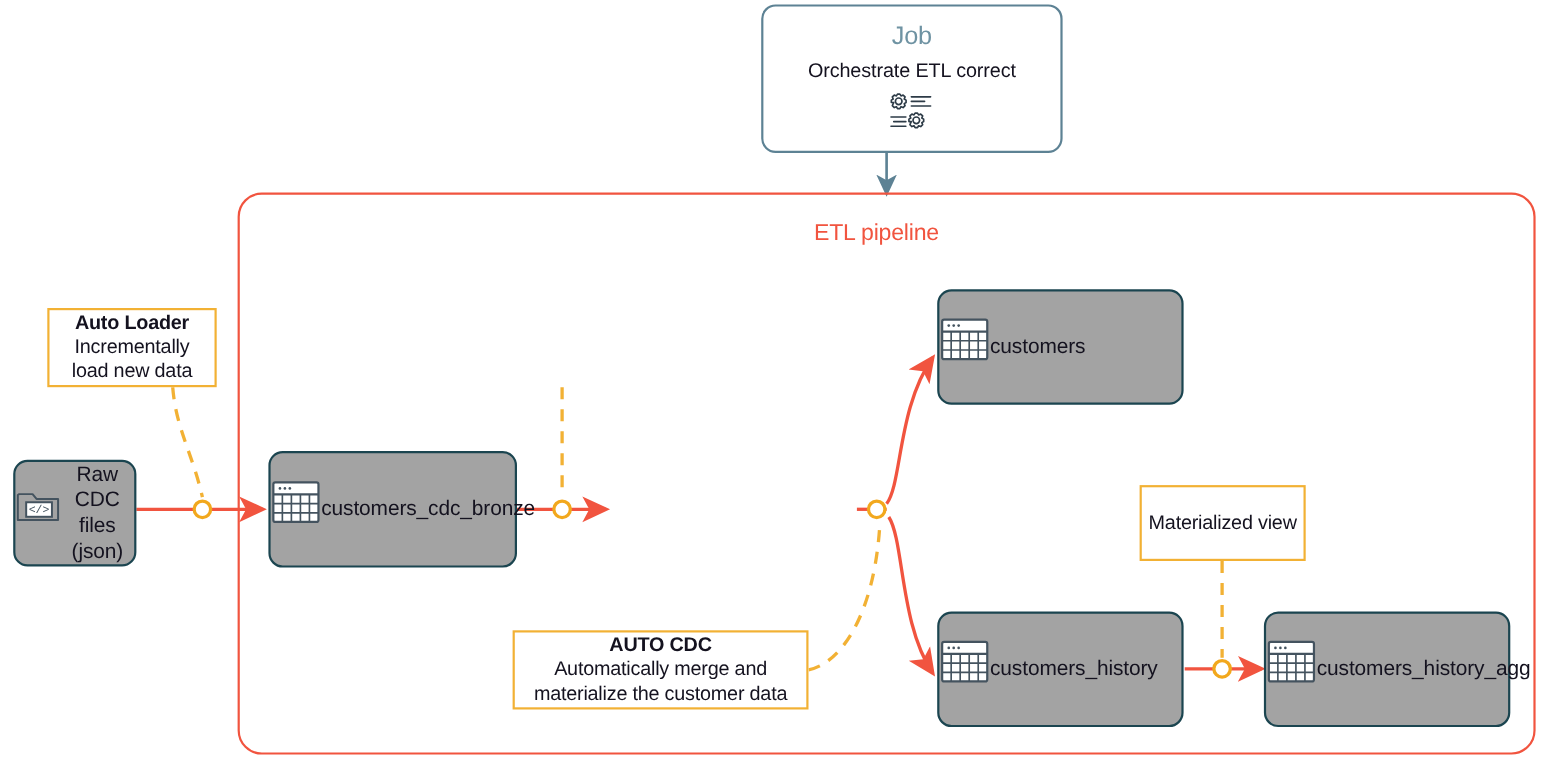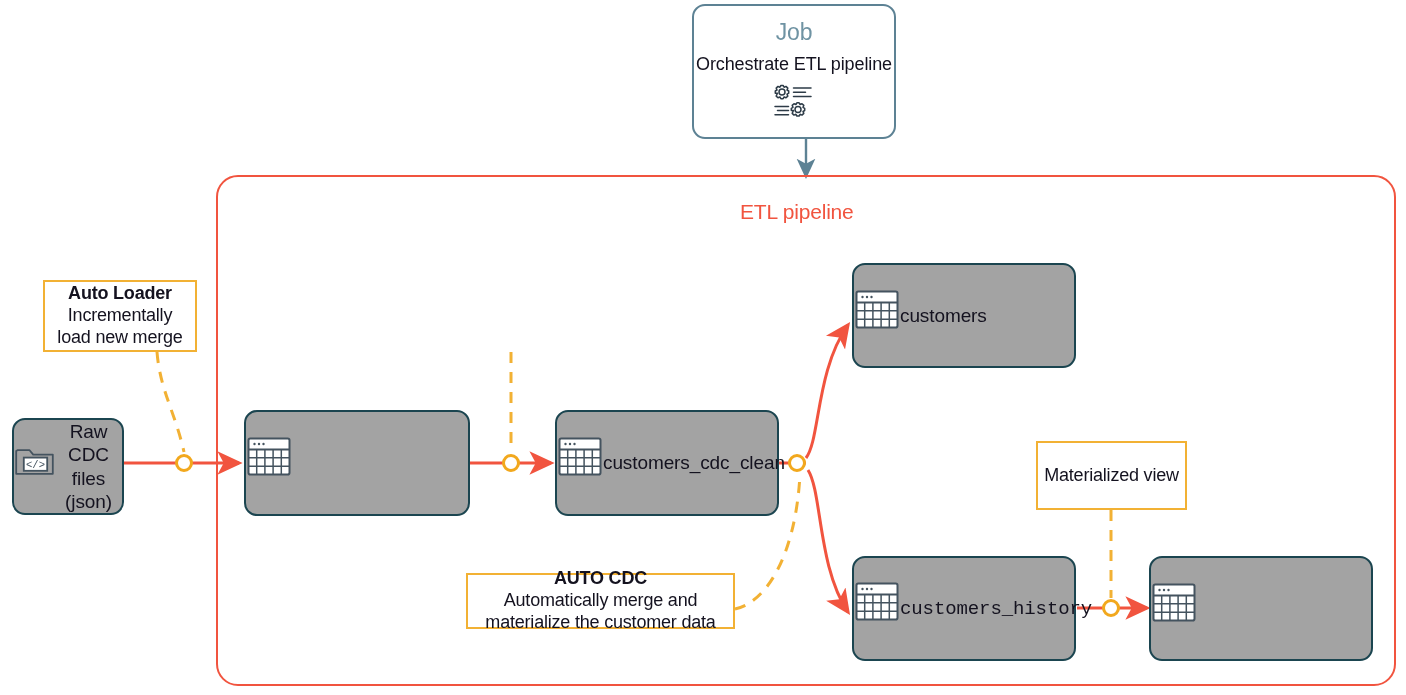--- a/index.html
+++ b/index.html
@@ -166,23 +166,23 @@
 
     <circle cx="184" cy="463" r="7.5" fill="#ffffff" stroke="#f2a81d" stroke-width="3"></circle>
     <circle cx="511" cy="463" r="7.5" fill="#ffffff" stroke="#f2a81d" stroke-width="3"></circle>
     <circle cx="797" cy="463" r="7.5" fill="#ffffff" stroke="#f2a81d" stroke-width="3"></circle>
     <circle cx="1111" cy="608" r="7.5" fill="#ffffff" stroke="#f2a81d" stroke-width="3"></circle>
   </svg>
 
   <div id="pipeline" style="left:216px; top:175px; width:1180px; height:511px;"></div>
   <div id="pipeline-title" style="left:740px; top:200px;">ETL pipeline</div>
 
-  <div class="jobbox" style="left:692px; top:4px; width:204px; height:135px;">
+  <div class="jobbox" style="left:692px; top:4px; width:274px; height:135px;">
     <div class="job-title">Job</div>
-    <div class="job-sub">Orchestrate ETL pipeline</div>
+    <div class="job-sub">Orchestrate ETL correct</div>
     <div class="job-icon">
       <svg width="46" height="36" viewBox="0 0 46 36">
         <g fill="none" stroke="#2d3b47" stroke-width="1.5" stroke-linejoin="round">
           <path d="M6.5,9.2 L4.3,9.2 L4.3,7.0 L6.0,6.0 L5.2,4.1 L7.0,2.4 L8.9,3.2 L9.9,1.5 L12.1,1.5 L13.1,3.2 L15.0,2.4 L16.8,4.1 L16.0,6.0 L17.7,7.0 L17.7,9.2 L16.0,10.2 L16.8,12.1 L15.0,13.8 L13.1,13.0 L12.1,14.7 L9.9,14.7 L8.9,13.0 L7.0,13.8 L5.2,12.1 L6.0,10.2 Z"></path>
           <circle cx="11.0" cy="8.1" r="3.0"></circle>
           <path d="M22.5,26.5 L20.3,26.5 L20.3,24.3 L22.0,23.3 L21.2,21.4 L23.0,19.7 L24.9,20.5 L25.9,18.8 L28.1,18.8 L29.1,20.5 L31.0,19.7 L32.8,21.4 L32.0,23.3 L33.7,24.3 L33.7,26.5 L32.0,27.5 L32.8,29.4 L31.0,31.1 L29.1,30.3 L28.1,32.0 L25.9,32.0 L24.9,30.3 L23.0,31.1 L21.2,29.4 L22.0,27.5 Z"></path>
           <circle cx="27.0" cy="25.4" r="3.0"></circle>
         </g>
         <g stroke="#2d3b47" stroke-width="1.5" stroke-linecap="round">
           <line x1="22.5" y1="4.0" x2="40.0" y2="4.0"></line>
@@ -218,113 +218,95 @@
         <g stroke="#44535f" stroke-width="1.5">
           <line x1="2.5" y1="21.8" x2="43.5" y2="21.8"></line>
           <line x1="2.5" y1="30.2" x2="43.5" y2="30.2"></line>
           <line x1="10.7" y1="13.5" x2="10.7" y2="38.5"></line>
           <line x1="18.9" y1="13.5" x2="18.9" y2="38.5"></line>
           <line x1="27.1" y1="13.5" x2="27.1" y2="38.5"></line>
           <line x1="35.3" y1="13.5" x2="35.3" y2="38.5"></line>
         </g>
       </svg>
     </span>
-  </div>
-
-  <div class="node" style="left:555px; top:410px; width:224px; height:106px;">
+    <span class="node-label">customers_cdc_bronze</span>
+  </div>
+
+
+  <div class="node" style="left:852px; top:263px; width:224px; height:105px;">
     <span class="node-icon">
       <svg width="46" height="41" viewBox="0 0 46 41">
         <rect x="2.5" y="2.5" width="41" height="36" rx="1.8" fill="#ffffff" stroke="#44535f" stroke-width="2"></rect>
         <line x1="2.5" y1="13.5" x2="43.5" y2="13.5" stroke="#44535f" stroke-width="2"></line>
         <circle cx="8.5" cy="8" r="1.2" fill="#44535f"></circle>
         <circle cx="13" cy="8" r="1.2" fill="#44535f"></circle>
         <circle cx="17.5" cy="8" r="1.2" fill="#44535f"></circle>
         <g stroke="#44535f" stroke-width="1.5">
           <line x1="2.5" y1="21.8" x2="43.5" y2="21.8"></line>
           <line x1="2.5" y1="30.2" x2="43.5" y2="30.2"></line>
           <line x1="10.7" y1="13.5" x2="10.7" y2="38.5"></line>
           <line x1="18.9" y1="13.5" x2="18.9" y2="38.5"></line>
           <line x1="27.1" y1="13.5" x2="27.1" y2="38.5"></line>
           <line x1="35.3" y1="13.5" x2="35.3" y2="38.5"></line>
         </g>
       </svg>
     </span>
-    <span class="node-label">customers_cdc_clean</span>
-  </div>
-
-  <div class="node" style="left:852px; top:263px; width:224px; height:105px;">
+    <span class="node-label">customers</span>
+  </div>
+
+  <div class="node" style="left:852px; top:556px; width:224px; height:105px;">
     <span class="node-icon">
       <svg width="46" height="41" viewBox="0 0 46 41">
         <rect x="2.5" y="2.5" width="41" height="36" rx="1.8" fill="#ffffff" stroke="#44535f" stroke-width="2"></rect>
         <line x1="2.5" y1="13.5" x2="43.5" y2="13.5" stroke="#44535f" stroke-width="2"></line>
         <circle cx="8.5" cy="8" r="1.2" fill="#44535f"></circle>
         <circle cx="13" cy="8" r="1.2" fill="#44535f"></circle>
         <circle cx="17.5" cy="8" r="1.2" fill="#44535f"></circle>
         <g stroke="#44535f" stroke-width="1.5">
           <line x1="2.5" y1="21.8" x2="43.5" y2="21.8"></line>
           <line x1="2.5" y1="30.2" x2="43.5" y2="30.2"></line>
           <line x1="10.7" y1="13.5" x2="10.7" y2="38.5"></line>
           <line x1="18.9" y1="13.5" x2="18.9" y2="38.5"></line>
           <line x1="27.1" y1="13.5" x2="27.1" y2="38.5"></line>
           <line x1="35.3" y1="13.5" x2="35.3" y2="38.5"></line>
         </g>
       </svg>
     </span>
-    <span class="node-label">customers</span>
-  </div>
-
-  <div class="node" style="left:852px; top:556px; width:224px; height:105px;font-family:Liberation Mono, monospace;">
+    <span class="node-label">customers_history</span>
+  </div>
+
+  <div class="node" style="left:1149px; top:556px; width:224px; height:105px;">
     <span class="node-icon">
       <svg width="46" height="41" viewBox="0 0 46 41">
         <rect x="2.5" y="2.5" width="41" height="36" rx="1.8" fill="#ffffff" stroke="#44535f" stroke-width="2"></rect>
         <line x1="2.5" y1="13.5" x2="43.5" y2="13.5" stroke="#44535f" stroke-width="2"></line>
         <circle cx="8.5" cy="8" r="1.2" fill="#44535f"></circle>
         <circle cx="13" cy="8" r="1.2" fill="#44535f"></circle>
         <circle cx="17.5" cy="8" r="1.2" fill="#44535f"></circle>
         <g stroke="#44535f" stroke-width="1.5">
           <line x1="2.5" y1="21.8" x2="43.5" y2="21.8"></line>
           <line x1="2.5" y1="30.2" x2="43.5" y2="30.2"></line>
           <line x1="10.7" y1="13.5" x2="10.7" y2="38.5"></line>
           <line x1="18.9" y1="13.5" x2="18.9" y2="38.5"></line>
           <line x1="27.1" y1="13.5" x2="27.1" y2="38.5"></line>
           <line x1="35.3" y1="13.5" x2="35.3" y2="38.5"></line>
         </g>
       </svg>
     </span>
-    <span class="node-label">customers_history</span>
-  </div>
-
-  <div class="node" style="left:1149px; top:556px; width:224px; height:105px;">
-    <span class="node-icon">
-      <svg width="46" height="41" viewBox="0 0 46 41">
-        <rect x="2.5" y="2.5" width="41" height="36" rx="1.8" fill="#ffffff" stroke="#44535f" stroke-width="2"></rect>
-        <line x1="2.5" y1="13.5" x2="43.5" y2="13.5" stroke="#44535f" stroke-width="2"></line>
-        <circle cx="8.5" cy="8" r="1.2" fill="#44535f"></circle>
-        <circle cx="13" cy="8" r="1.2" fill="#44535f"></circle>
-        <circle cx="17.5" cy="8" r="1.2" fill="#44535f"></circle>
-        <g stroke="#44535f" stroke-width="1.5">
-          <line x1="2.5" y1="21.8" x2="43.5" y2="21.8"></line>
-          <line x1="2.5" y1="30.2" x2="43.5" y2="30.2"></line>
-          <line x1="10.7" y1="13.5" x2="10.7" y2="38.5"></line>
-          <line x1="18.9" y1="13.5" x2="18.9" y2="38.5"></line>
-          <line x1="27.1" y1="13.5" x2="27.1" y2="38.5"></line>
-          <line x1="35.3" y1="13.5" x2="35.3" y2="38.5"></line>
-        </g>
-      </svg>
-    </span>
+    <span class="node-label">customers_history_agg</span>
   </div>
 
   <div class="callout" style="left:43px; top:280px; width:154px; height:72px;">
     <div class="c-line bold">Auto Loader</div>
     <div class="c-line">Incrementally</div>
-    <div class="c-line">load new merge</div>
-  </div>
-
-
-  <div class="callout" style="left:466px; top:573px; width:269px; height:56px;justify-content:center;">
+    <div class="c-line">load new data</div>
+  </div>
+
+
+  <div class="callout" style="left:466px; top:573px; width:269px; height:72px;justify-content:center;">
     <div class="c-line bold">AUTO CDC</div>
     <div class="c-line">Automatically merge and</div>
     <div class="c-line">materialize the customer data</div>
   </div>
 
   <div class="callout" style="left:1036px; top:441px; width:151px; height:69px;">
     <div class="c-line">Materialized view</div>
   </div>
 
 </div>

